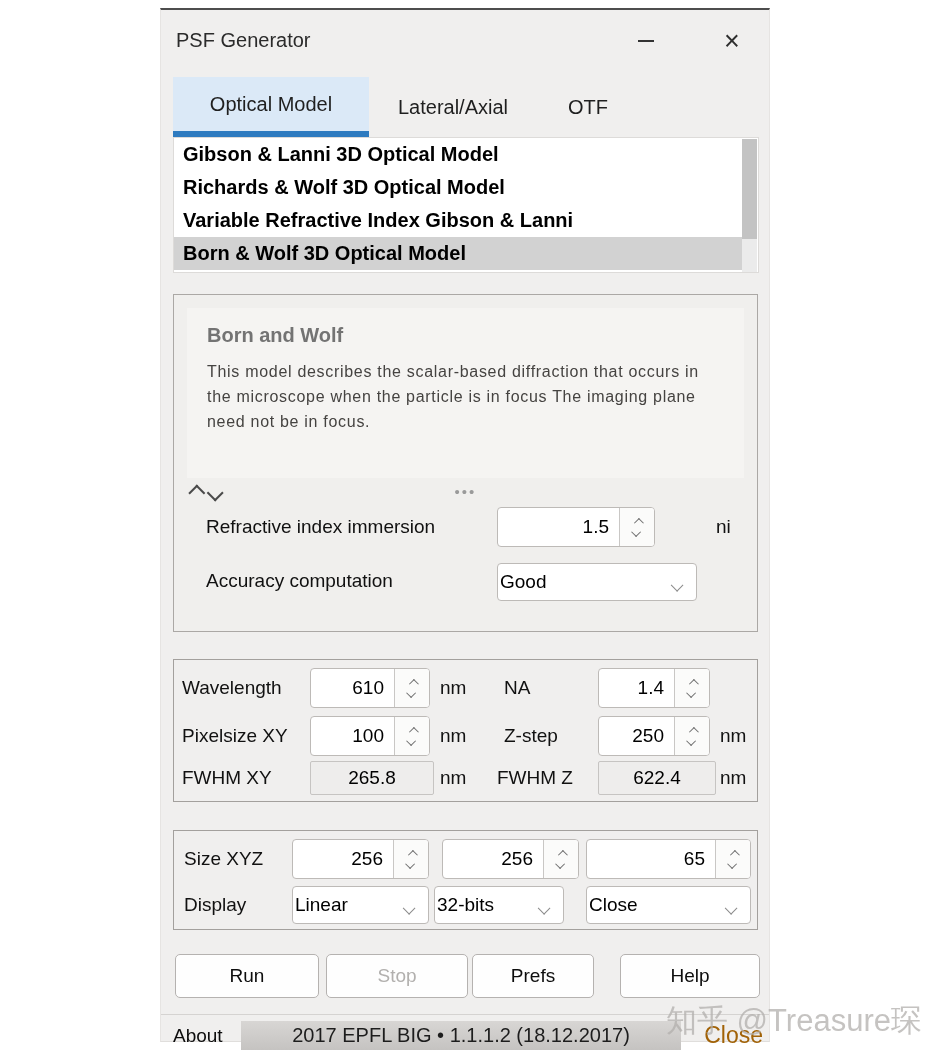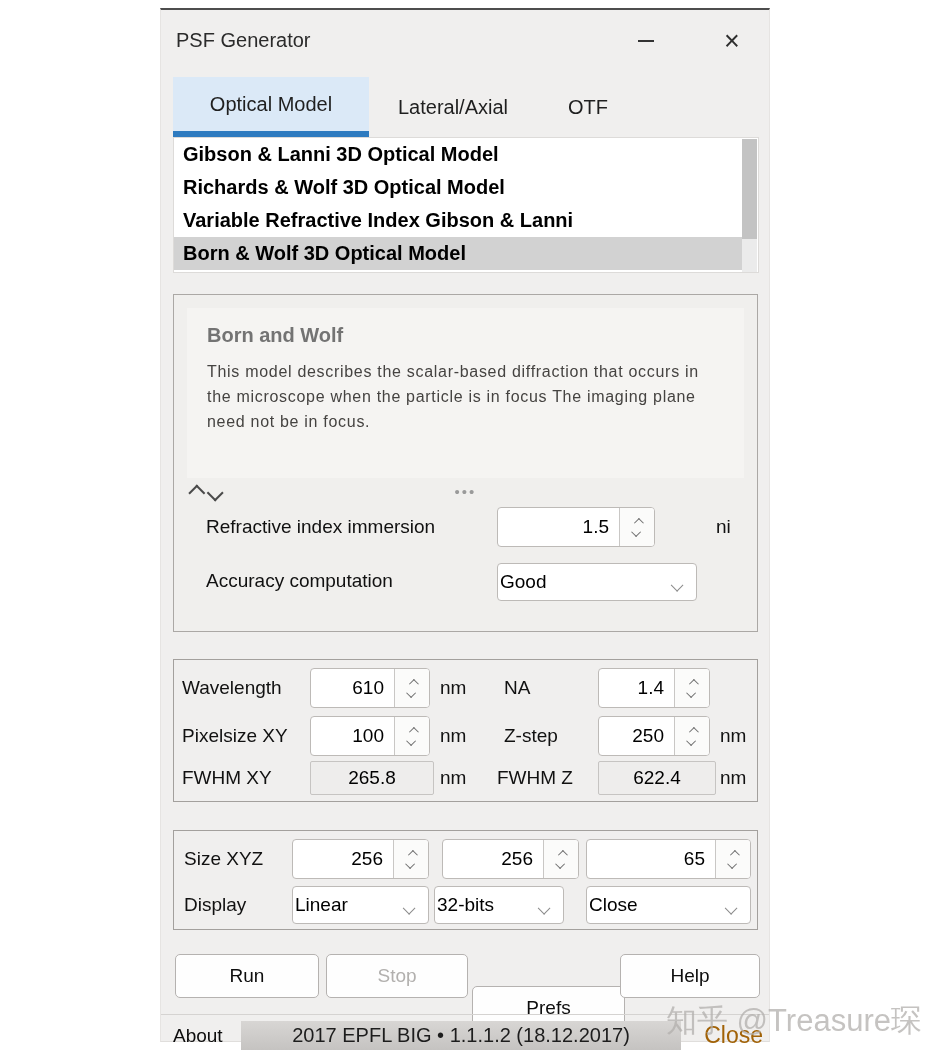--- a/index.html
+++ b/index.html
@@ -273,21 +273,21 @@
       <div class="combo" style="left:412px;top:0;width:165px;height:38px;">
         <span class="cval">Close</span>
         <i class="cchv"></i>
       </div>
     </div>
   </div>
 
   <div class="actions">
     <div class="abtn" style="left:14px;width:144px;">Run</div>
     <div class="abtn disabled" style="left:165px;width:142px;">Stop</div>
-    <div class="abtn" style="left:311px;width:153px;margin-top:32px;">Prefs</div>
+    <div class="abtn" style="left:311px;width:122px;">Prefs</div>
     <div class="abtn" style="left:459px;width:140px;">Help</div>
   </div>
 
   <div class="divider"></div>
   <div class="footer">
     <span class="about">About</span>
     <div class="status">2017 EPFL BIG • 1.1.1.2 (18.12.2017)</div>
     <span class="closebtn">Close</span>
   </div>
 

